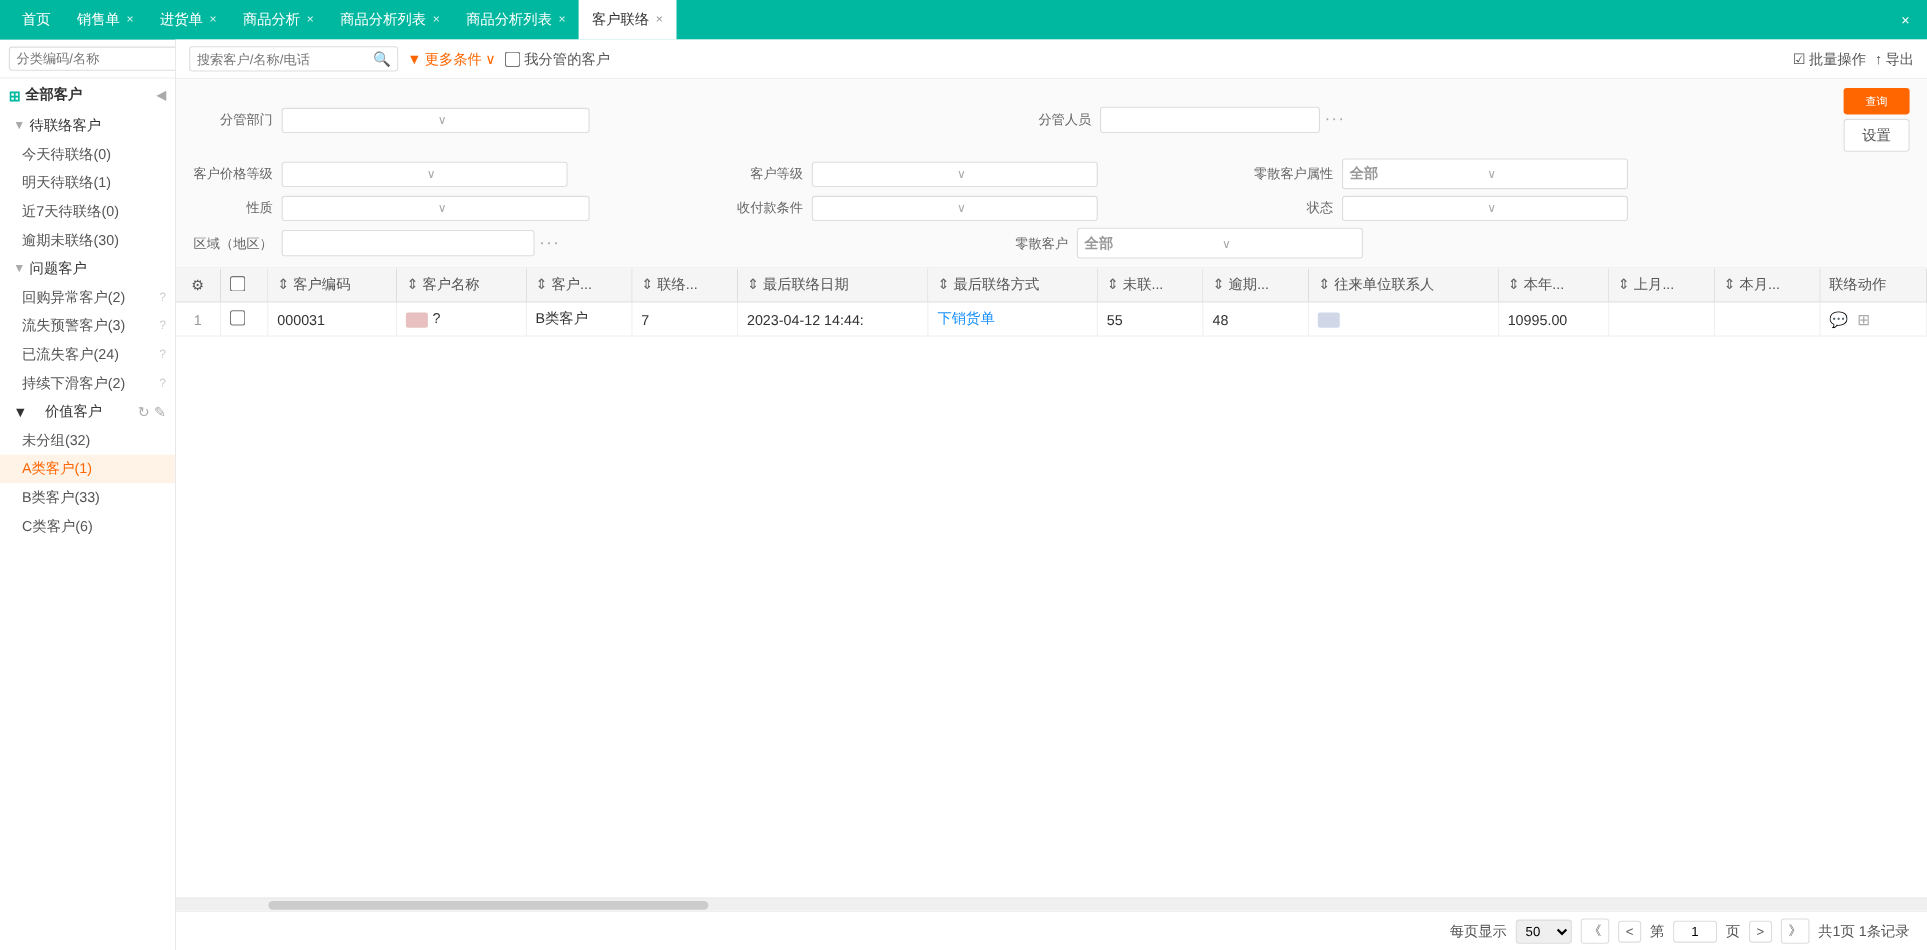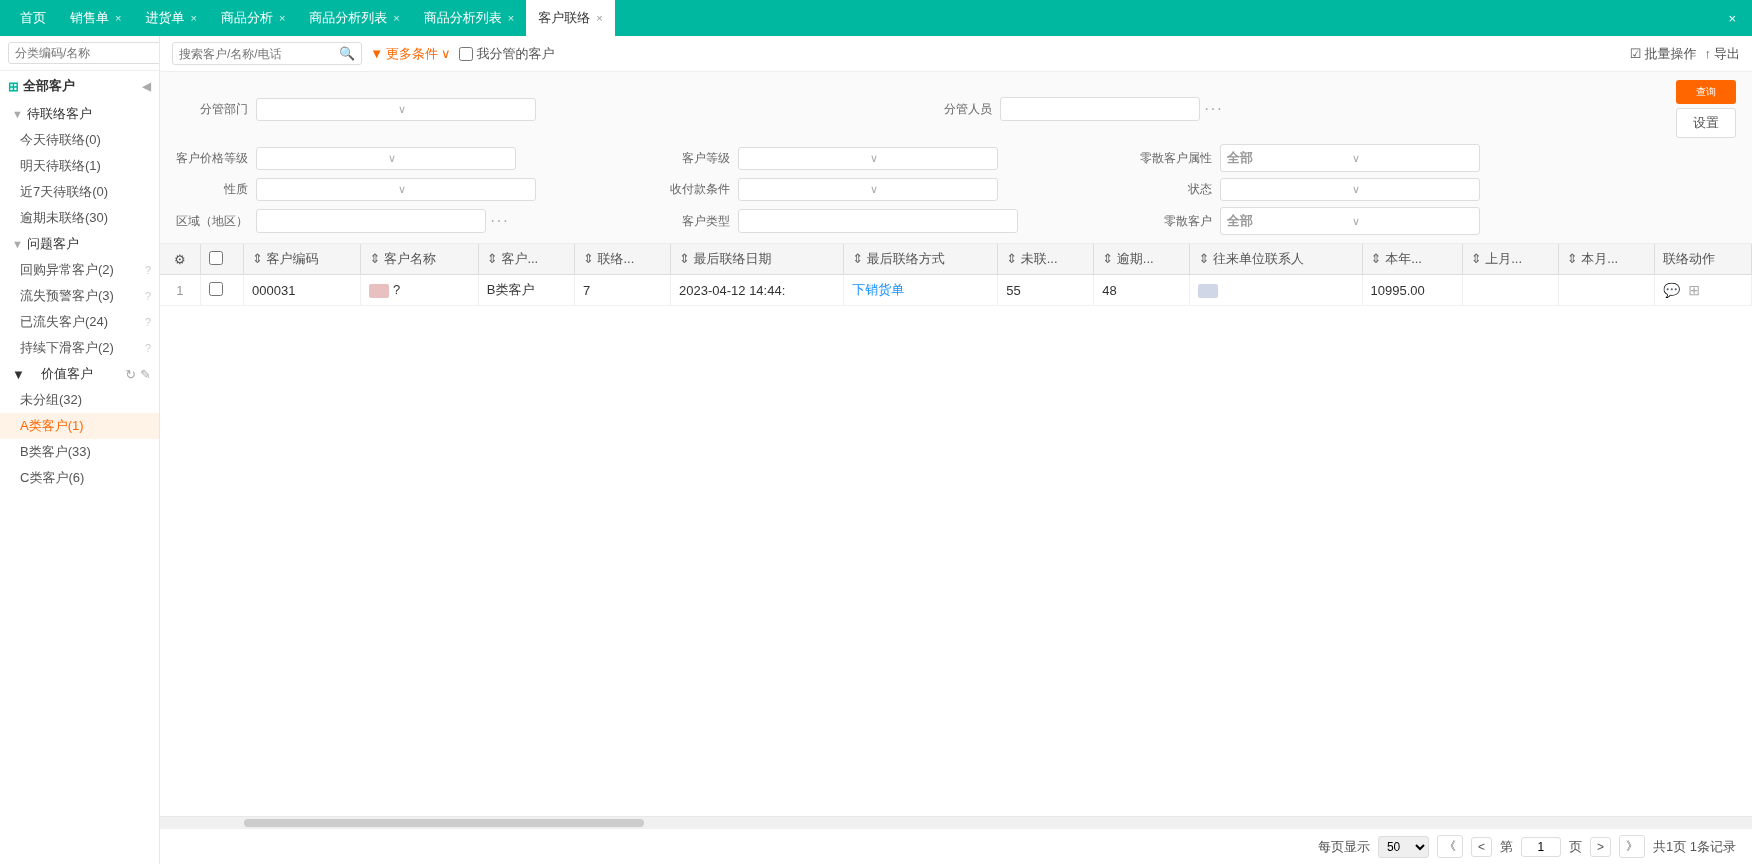--- a/index.html
+++ b/index.html
@@ -441,24 +441,20 @@
           </div>
         </div>
         <div style="width: calc(80px + 16px + 16px + 2px);"></div>
       </div>
 
       <div class="filter-row">
         <div class="filter-field">
           <span class="filter-label">区域（地区）</span>
           <input class="filter-input" type="text" style="max-width: 230px;">
           <span class="filter-dots dots-icon">···</span>
-        </div>
-        <div class="filter-field">
-          <span class="filter-label">客户类型</span>
-          <input class="filter-input" type="text" style="max-width: 280px;">
         </div>
         <div class="filter-field">
           <span class="filter-label">零散客户</span>
           <div class="filter-select" style="max-width:260px;">
             <span class="filter-select-val">全部</span>
             <span class="arrow">∨</span>
           </div>
         </div>
         <div style="width: calc(80px + 16px + 16px + 2px);"></div>
       </div>

